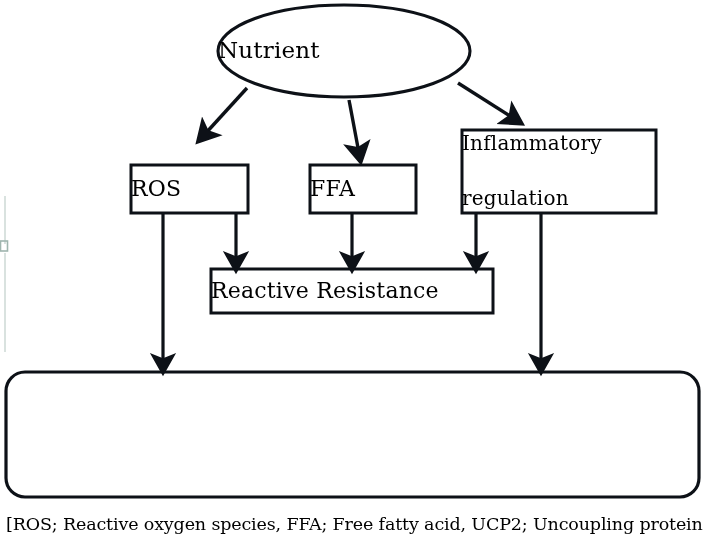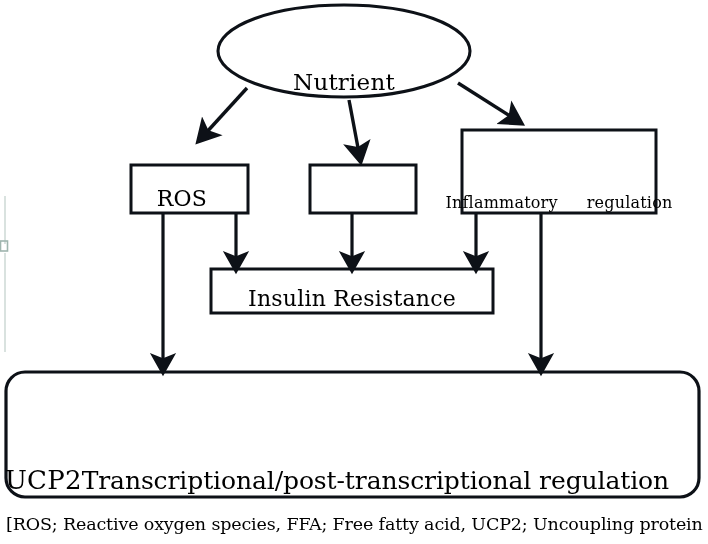--- a/index.html
+++ b/index.html
@@ -18,22 +18,22 @@
   #diagram-svg {
     position: absolute;
     left: 0;
     top: 0;
     width: 708px;
     height: 544px;
   }
   .node-label {
     position: absolute;
     display: flex;
-    flex-direction: row;
-    align-items: flex-end;
+    flex-direction: column;
+    align-items: flex-start;
     justify-content: center;
     text-align: center;
     color: #000000;
     font-family: "DejaVu Serif", "Liberation Serif", serif;
     line-height: 1.28;
     letter-spacing: 0.2px;
     pointer-events: none;
   }
   .lbl-ellipse {
     left: 218px; top: 5px; width: 252px; height: 92px;
@@ -42,21 +42,21 @@
   .lbl-ros {
     left: 131px; top: 165px; width: 102px; height: 48px;
     font-size: 22px;
   }
   .lbl-ffa {
     left: 310px; top: 165px; width: 106px; height: 48px;
     font-size: 22px;
   }
   .lbl-cytokines {
     left: 462px; top: 130px; width: 194px; height: 83px;
-    font-size: 16px;
+    font-size: 20px;
     gap: 29px;
   }
   .lbl-insulin {
     left: 211px; top: 269px; width: 282px; height: 44px;
     font-size: 22px;
   }
   .lbl-ucp2 {
     left: 5px; top: 372px; width: 695px; height: 125px;
     font-size: 25px;
     justify-content: flex-start;
@@ -126,30 +126,29 @@
   </svg>
 
   <div class="node-label lbl-ellipse">
     <span>Nutrient</span>
   </div>
 
   <div class="node-label lbl-ros">
     <span>ROS</span>
   </div>
 
+  <div class="node-label lbl-ffa">
+    <span>FFA</span>
+  </div>
 
   <div class="node-label lbl-cytokines">
     <span>Inflammatory</span>
     <span>regulation</span>
   </div>
 
   <div class="node-label lbl-insulin">
-    <span>Insulin Resistance</span>
+    <span>Reactive Resistance</span>
   </div>
 
-  <div class="node-label lbl-ucp2">
-    <span class="line-1">UCP2</span>
-    <span class="line-2">Transcriptional/post-transcriptional  regulation</span>
-  </div>
 
   <div class="caption">[ROS; Reactive oxygen species, FFA; Free fatty acid, UCP2; Uncoupling protein 2]</div>
 
 </div>
 
 </body></html>

